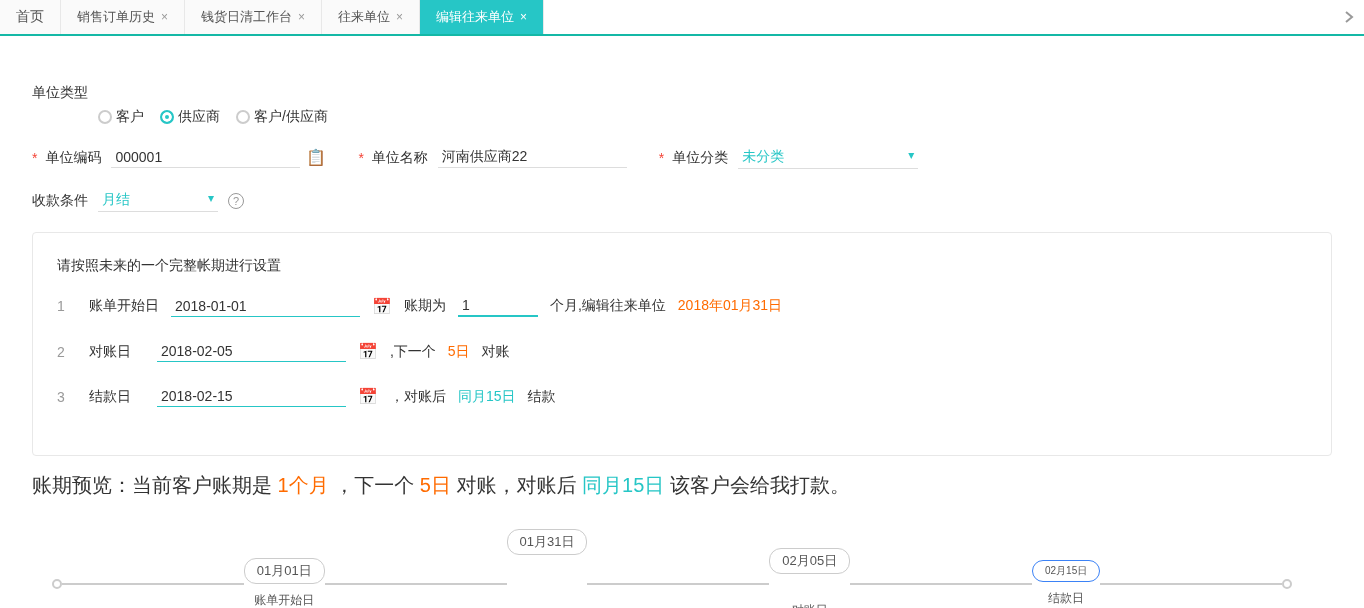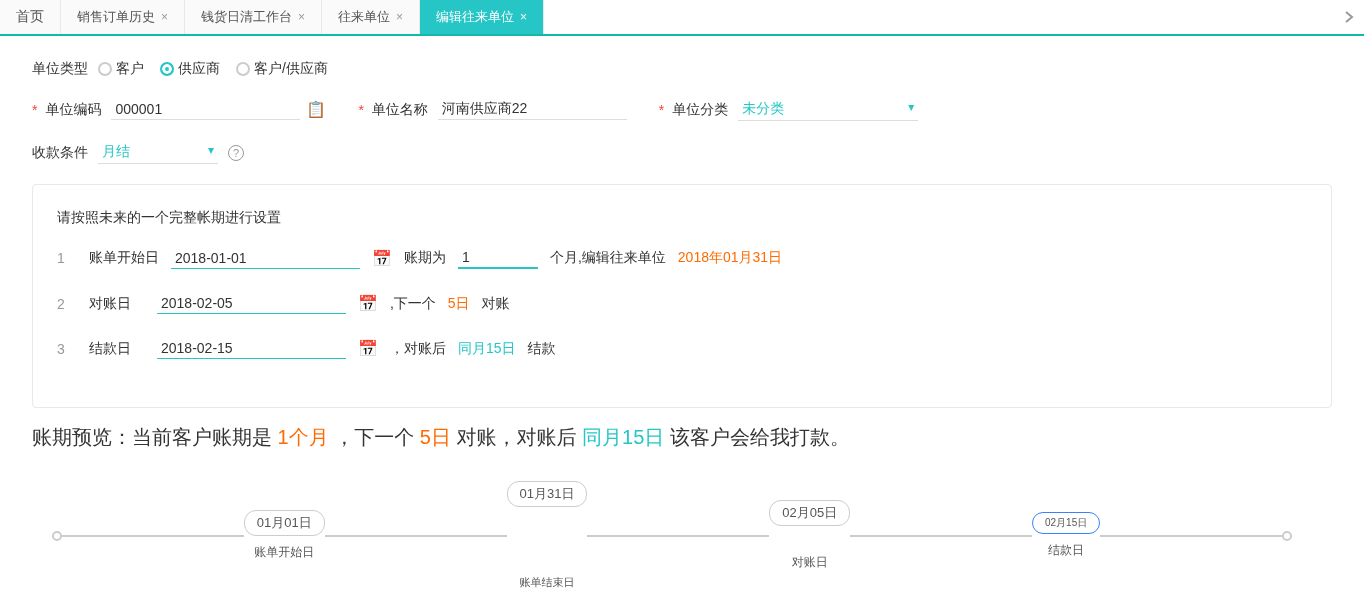--- a/index.html
+++ b/index.html
@@ -47,21 +47,21 @@
     .form-field {
       display: flex; align-items: center; gap: 6px;
     }
     .form-input {
       border: none; border-bottom: 1px solid #ddd; outline: none;
       padding: 2px 4px; font-size: 14px; color: #333; min-width: 120px;
       background: transparent;
     }
 
     .radio-group { display: flex; align-items: center; gap: 16px; }
-    .radio-item { display: flex; align-items: center; gap: 4px; cursor: pointer; }
+    .radio-item { display: flex; align-items: center; gap: 4px; cursor: pointer; margin-top: 48px; }
     .radio-circle {
       width: 14px; height: 14px; border-radius: 50%;
       border: 2px solid #ccc; display: inline-block;
     }
     .radio-circle.checked { border-color: #26c6c6; background: #26c6c6; box-shadow: inset 0 0 0 3px #fff; }
 
     .icon-calendar { color: #26c6c6; cursor: pointer; font-size: 16px; }
     .icon-copy { color: #26c6c6; cursor: pointer; font-size: 16px; }
 
     .dropdown-field {

